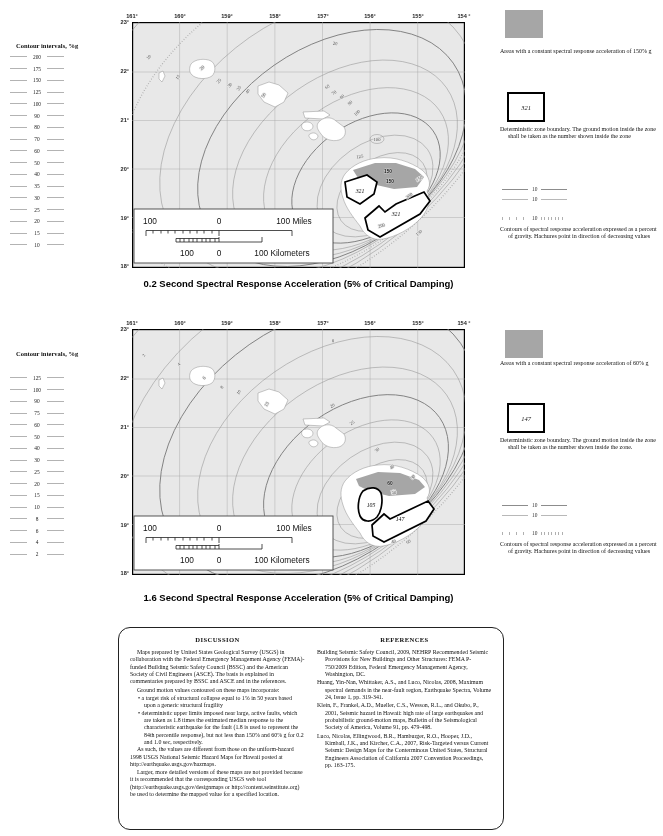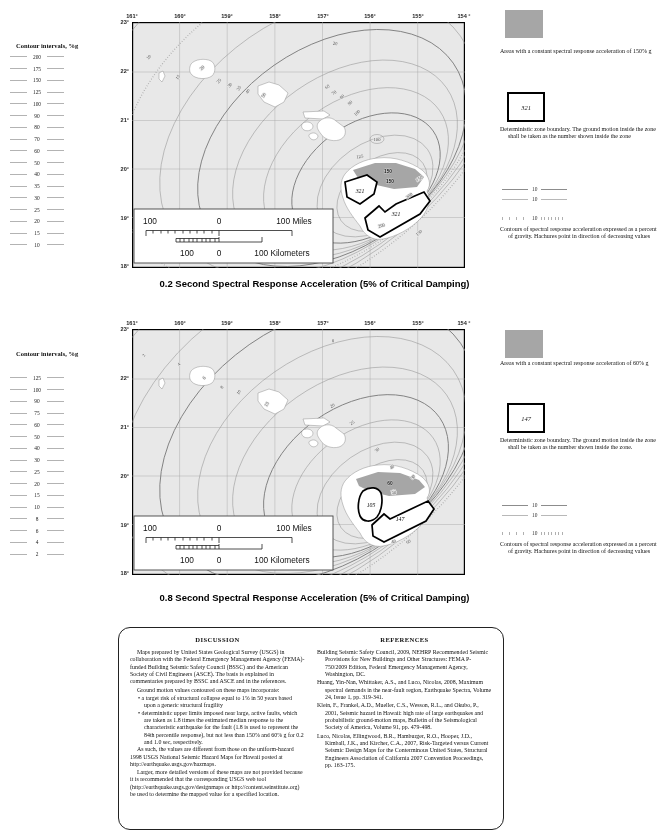--- a/index.html
+++ b/index.html
@@ -8,21 +8,21 @@
   
   .cl-head{position:absolute;left:16px;font:bold 6.5px "Liberation Serif",serif;white-space:nowrap;}
   .cl-rows{position:absolute;left:10px;width:70px;}
   .cl-row{height:11.75px;display:flex;align-items:center;justify-content:flex-start;}
   .cl-line{width:17px;height:1px;background:#b3b3b3;}
   .cl-val{width:20px;text-align:center;font:5.4px "Liberation Serif",serif;color:#222;}
   
   .lon{position:absolute;width:22px;text-align:center;font:bold 5.6px "Liberation Sans",sans-serif;color:#222;}
   .lat{position:absolute;width:20px;text-align:right;font:bold 5.6px "Liberation Sans",sans-serif;color:#222;}
   .map-svg{position:absolute;width:333px;height:246px;}
-  .map-title{position:absolute;left:116px;width:397px;text-align:center;
+  .map-title{position:absolute;left:100px;width:397px;text-align:center;
              font:bold 9.5px "Liberation Sans",sans-serif;color:#000;}
   .swatch{position:absolute;left:505px;width:38px;height:28px;background:#a6a6a6;}
   .rcap{position:absolute;left:500px;width:152px;font:6px "Liberation Serif",serif;line-height:1.2;
         padding-left:8px;text-indent:-8px;color:#111;}
   .zonebox{position:absolute;left:507px;width:34px;height:26px;border:2px solid #000;background:#fff;
            display:flex;align-items:center;justify-content:center;}
   .zonebox span{font:italic 6.5px "Liberation Serif",serif;}
   .csample{position:absolute;left:500px;width:110px;display:flex;align-items:center;}
   .cs-line{width:26px;height:1px;background:#8c8c8c;margin:0 2px;}
   .cs-line.lt{background:#b8b8b8;}
@@ -446,21 +446,21 @@
       <text class="stext" x="85" y="15" text-anchor="middle">0</text>
       <text class="stext" x="160" y="15" text-anchor="middle">100 Miles</text>
       <path d="M12 21.5 H158 M12 21.5 V27 M85 21.5 V27 M158 21.5 V27 M19 21.5 V24.5 M27 21.5 V24.5 M34 21.5 V24.5 M41 21.5 V24.5 M49 21.5 V24.5 M56 21.5 V24.5 M63 21.5 V24.5 M70 21.5 V24.5 M78 21.5 V24.5" stroke="#222" stroke-width="0.8" fill="none"></path>
       <path d="M42 33 H128 M42 29.5 H85 M42 29.5 V33 M46 29.5 V33 M50 29.5 V33 M55 29.5 V33 M59 29.5 V33 M63 29.5 V33 M68 29.5 V33 M72 29.5 V33 M76 29.5 V33 M81 29.5 V33 M85 28 V33 M128 28 V33" stroke="#222" stroke-width="0.8" fill="none"></path>
       <text class="stext" x="53" y="47" text-anchor="middle">100</text>
       <text class="stext" x="85" y="47" text-anchor="middle">0</text>
       <text class="stext" x="148" y="47" text-anchor="middle">100 Kilometers</text>
     </g>
   </svg>
 
-  <div class="map-title" style="top:592px">0.8 Second Spectral Response Acceleration (5% of Critical Damping)</div>
+  <div class="map-title" style="top:592px">1.6 Second Spectral Response Acceleration (5% of Critical Damping)</div>
 
   <div class="swatch" style="top:330px"></div>
   <div class="rcap" style="top:360px">Areas with a constant spectral response acceleration of 60% g</div>
   <div class="zonebox" style="top:403px">
       <span>147</span>
     </div>
   <div class="rcap" style="top:437px">Deterministic zone boundary.  The ground motion inside the zone shall be taken as the number shown inside the zone.</div>
   <div class="csample" style="top:502px">
       <span class="cs-line"></span>
       <span class="cs-val">10</span>

